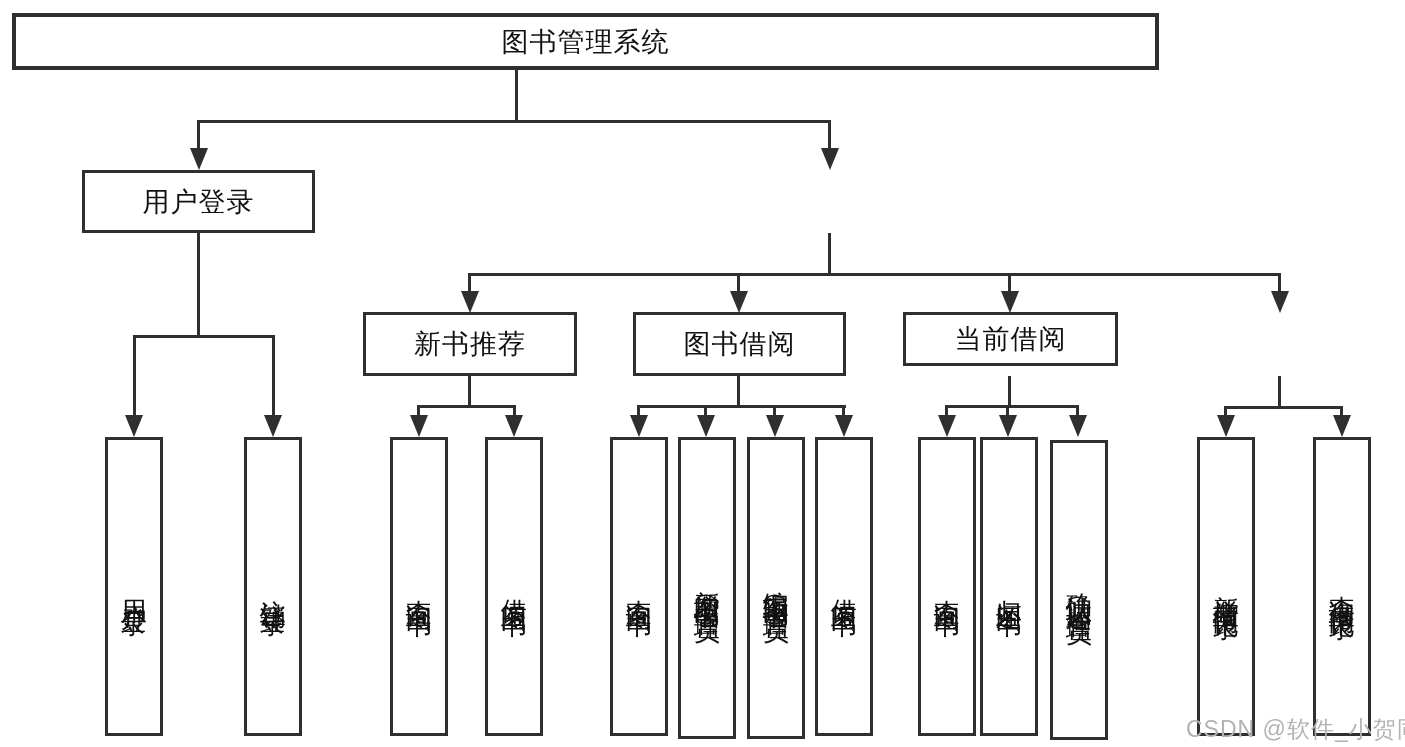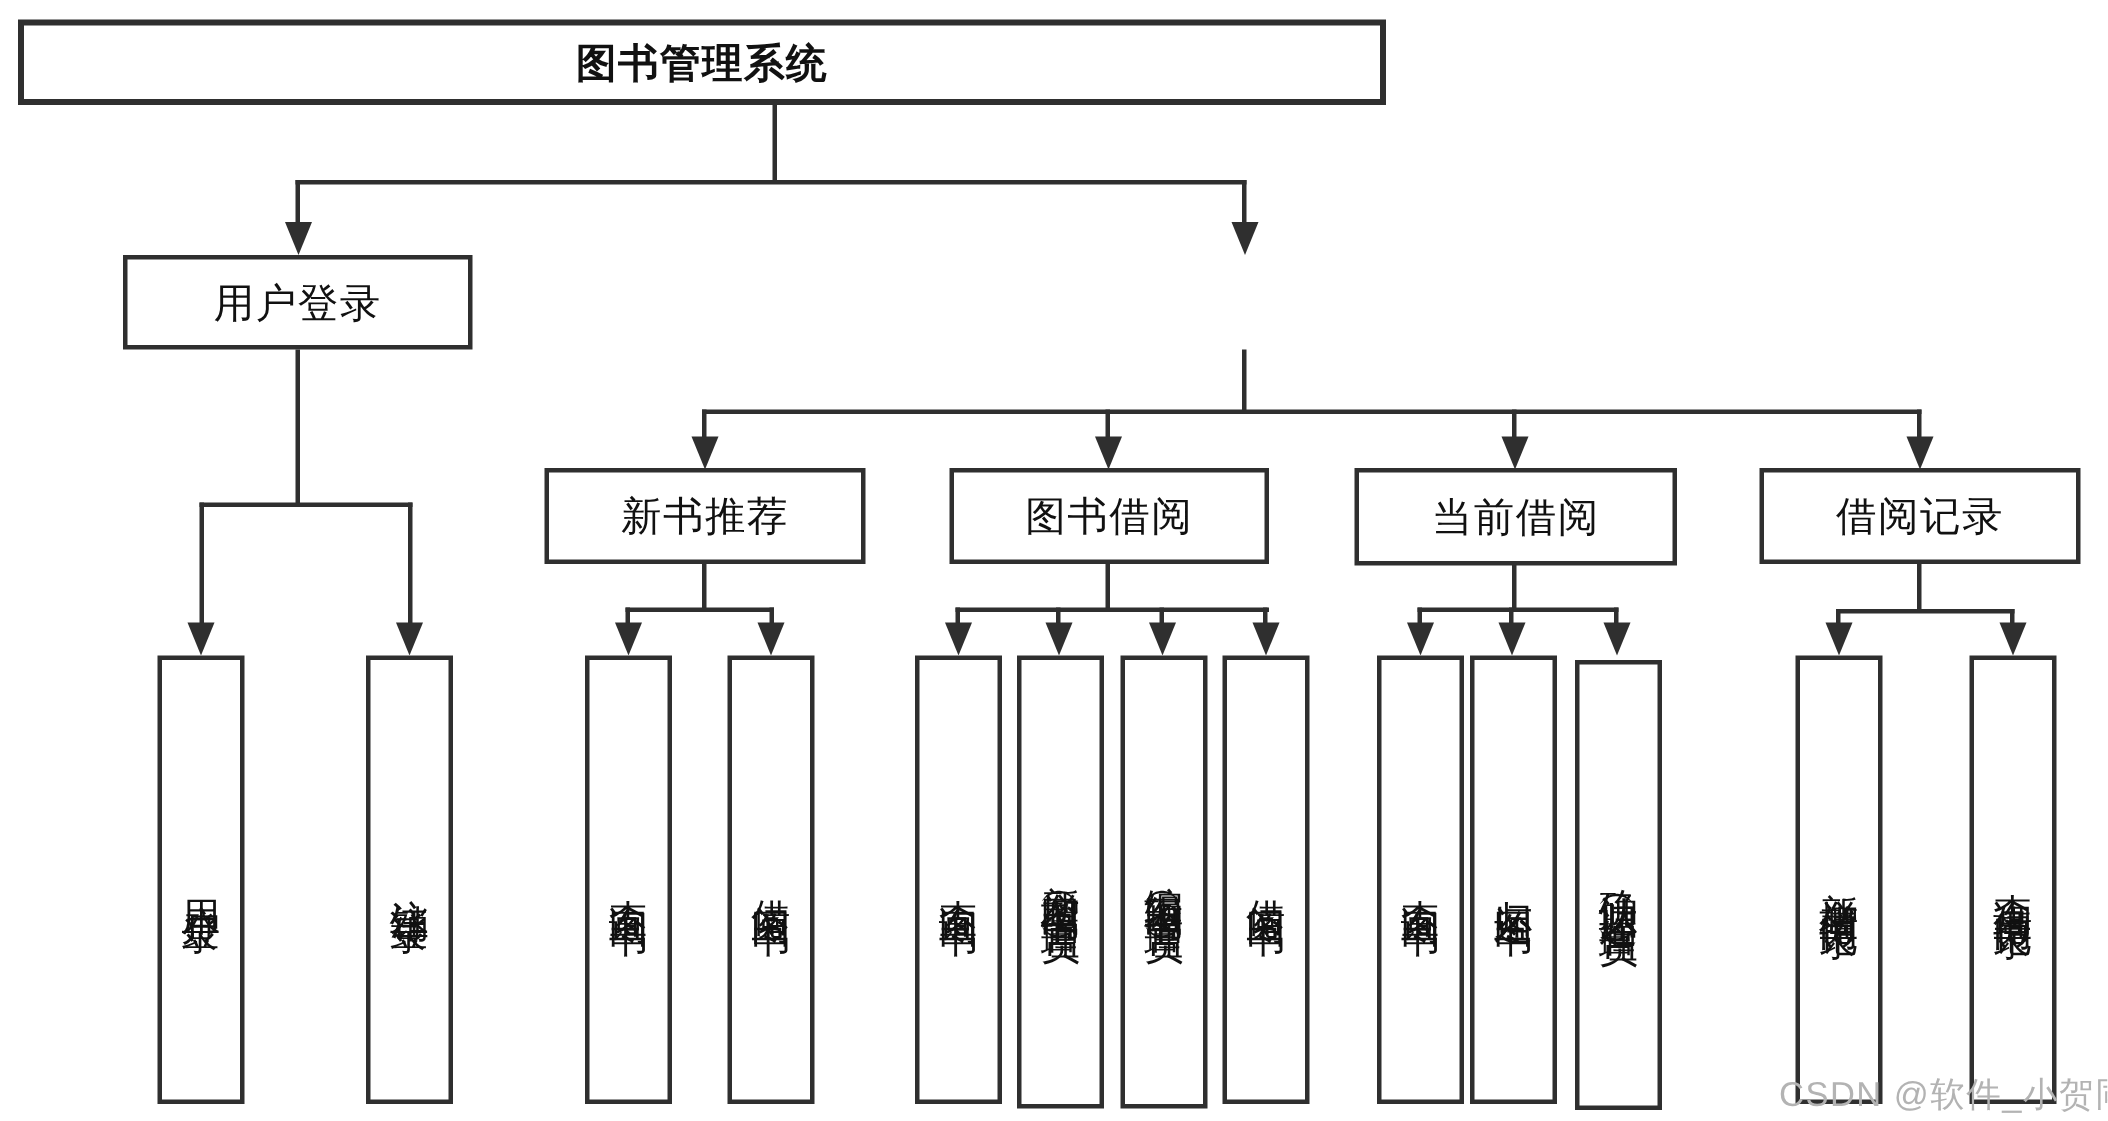--- a/index.html
+++ b/index.html
@@ -56,21 +56,21 @@
     color: var(--wm);
     letter-spacing: 1px;
     white-space: nowrap;
   }
 </style>
 </head>
 <body>
 
 <div id="canvas">
 
-  <div class="box hbox root-box" style="left:12px; top:13px; width:912px; height:57px;font-weight:bold;">
+  <div class="box hbox root-box" style="left:12px; top:13px; width:1147px; height:57px;">
     <span>图书管理系统</span>
   </div>
 
   <div class="line" style="left:515px; top:70px; width:3px; height:52px;"></div>
   <div class="line" style="left:197px; top:120px; width:634px; height:3px;"></div>
   <div class="line" style="left:197px; top:120px; width:3px; height:30px;"></div>
   <div class="line" style="left:828px; top:120px; width:3px; height:30px;"></div>
   <div class="arrow" style="left:190px; top:148px;"></div>
   <div class="arrow" style="left:821px; top:148px;"></div>
 
@@ -95,25 +95,22 @@
   <div class="arrow" style="left:730px; top:291px;"></div>
   <div class="arrow" style="left:1001px; top:291px;"></div>
   <div class="arrow" style="left:1271px; top:291px;"></div>
 
   <div class="box hbox" style="left:633px; top:312px; width:213px; height:64px;">
     <span>图书借阅</span>
   </div>
   <div class="box hbox" style="left:363px; top:312px; width:214px; height:64px;">
     <span>新书推荐</span>
   </div>
-  <div class="box hbox" style="left:903px; top:312px; width:215px; height:65px;">
+  <div class="box hbox" style="left:903px; top:312px; width:215px; height:54px;">
     <span>当前借阅</span>
-  </div>
-  <div class="box hbox" style="left:1173px; top:312px; width:214px; height:64px;">
-    <span>借阅记录</span>
   </div>
 
   <div class="line" style="left:468px; top:376px; width:3px; height:31px;"></div>
   <div class="line" style="left:417px; top:405px; width:99px; height:3px;"></div>
   <div class="line" style="left:417px; top:405px; width:3px; height:12px;"></div>
   <div class="line" style="left:513px; top:405px; width:3px; height:12px;"></div>
   <div class="arrow" style="left:410px; top:415px;"></div>
   <div class="arrow" style="left:505px; top:415px;"></div>
 
   <div class="line" style="left:737px; top:376px; width:3px; height:31px;"></div>

